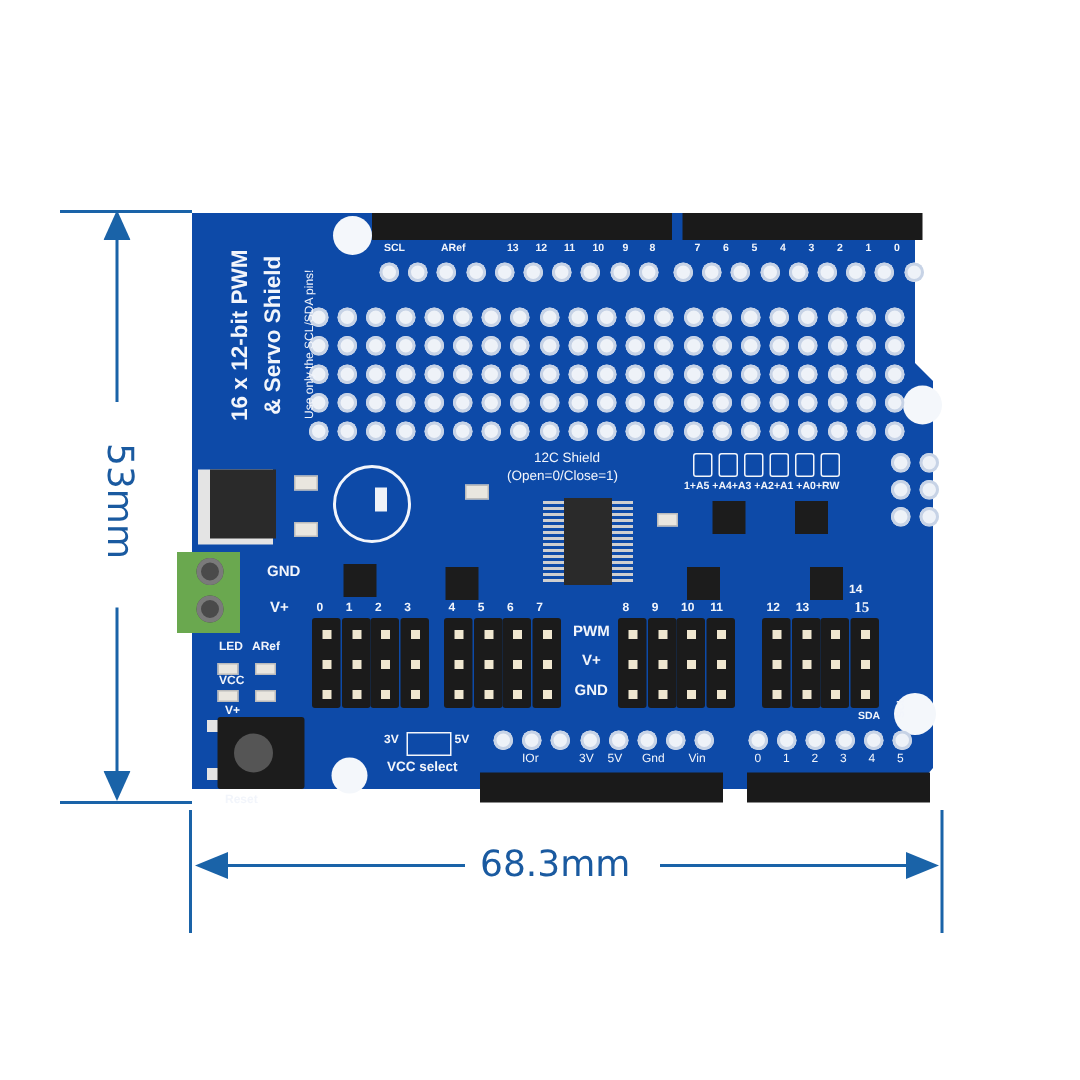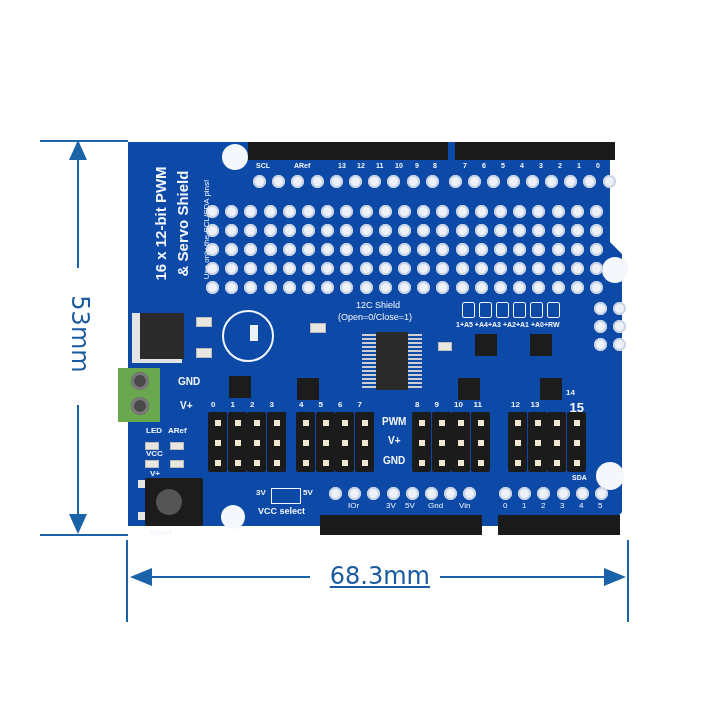--- a/index.html
+++ b/index.html
@@ -41,21 +41,21 @@
   <div class="vline" style="left:126px; top:540px; height:82px;"></div>
   <div class="vline" style="left:627px; top:540px; height:82px;"></div>
   <div class="hline" style="left:140px; top:576px; width:170px;"></div>
   <div class="hline" style="left:440px; top:576px; width:170px;"></div>
   <svg class="abs" style="left:130px; top:568px;" width="22" height="18">
       <polygon points="0,9 22,0 22,18" fill="#1a63a8"></polygon>
     </svg>
   <svg class="abs" style="left:604px; top:568px;" width="22" height="18">
       <polygon points="0,0 22,9 0,18" fill="#1a63a8"></polygon>
     </svg>
-  <div class="dim-label" style="left:320px; top:562px; width:110px; text-align:right;text-decoration:underline;">68.3mm</div>
+  <div class="dim-label" style="left:320px; top:562px; width:110px; text-align:left;">68.3mm</div>
 </div>
 
 <svg class="abs" style="left:128px; top:142px;" width="496" height="386">
   <path d="M0,0 L470,0 L482,12 L482,100 L494,112 L494,370 L482,384 L0,384 Z" fill="#0d4aa8"></path>
 </svg>
 
 <div class="hole" style="left:222px; top:144px; width:26px; height:26px;"></div>
 <div class="hole" style="left:602px; top:257px; width:26px; height:26px;"></div>
 <div class="hole" style="left:596px; top:462px; width:28px; height:28px;"></div>
 <div class="hole" style="left:221px; top:505px; width:24px; height:24px;"></div>
@@ -355,21 +355,21 @@
       <div class="servo-pin" style="left: 7px; top: 8px;"></div>
       <div class="servo-pin" style="left: 7px; top: 28px;"></div>
       <div class="servo-pin" style="left: 7px; top: 48px;"></div>
     </div>
     <div class="silk" style="left: 550px; top: 388px; font-size: 8px; margin-left: 16px;">14</div>
     <div class="servo-block" style="left: 547px; top: 412px; width: 19px; height: 60px;">
       <div class="servo-pin" style="left: 7px; top: 8px;"></div>
       <div class="servo-pin" style="left: 7px; top: 28px;"></div>
       <div class="servo-pin" style="left: 7px; top: 48px;"></div>
     </div>
-    <div class="silk" style="left: 569.5px; top: 400px; font-size: 13px;">15</div>
+    <div class="silk" style="left: 569.5px; top: 400px; font-size: 10px; font-family: Liberation Serif, serif;">15</div>
     <div class="servo-block" style="left: 566.5px; top: 412px; width: 19px; height: 60px;">
       <div class="servo-pin" style="left: 7px; top: 8px;"></div>
       <div class="servo-pin" style="left: 7px; top: 28px;"></div>
       <div class="servo-pin" style="left: 7px; top: 48px;"></div>
     </div>
   </div>
 
 <div class="silk" style="left:382px; top:416px; font-size:10px;">PWM</div>
 <div class="silk" style="left:388px; top:435px; font-size:10px;">V+</div>
 <div class="silk" style="left:383px; top:455px; font-size:10px;">GND</div>

